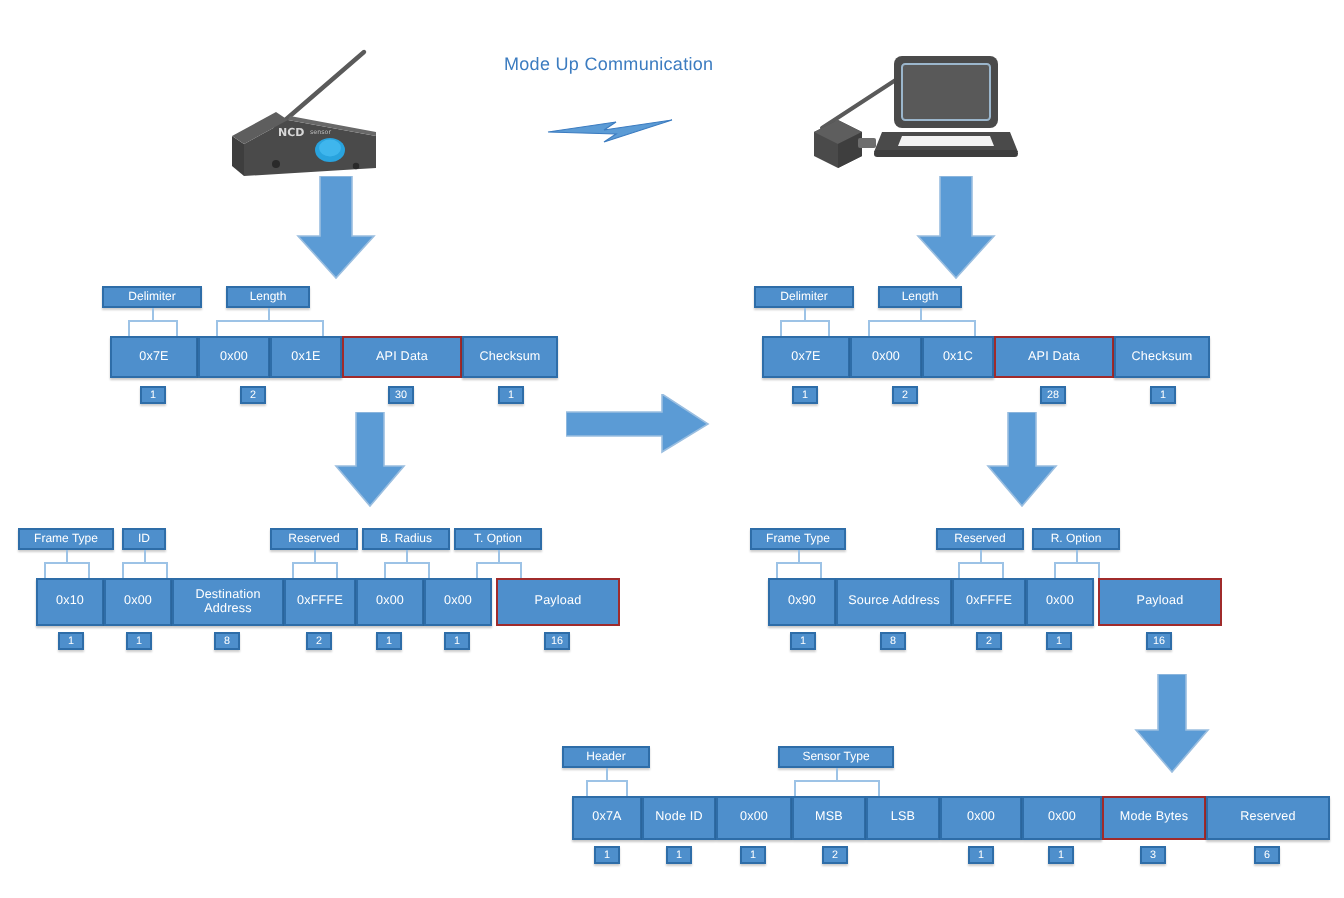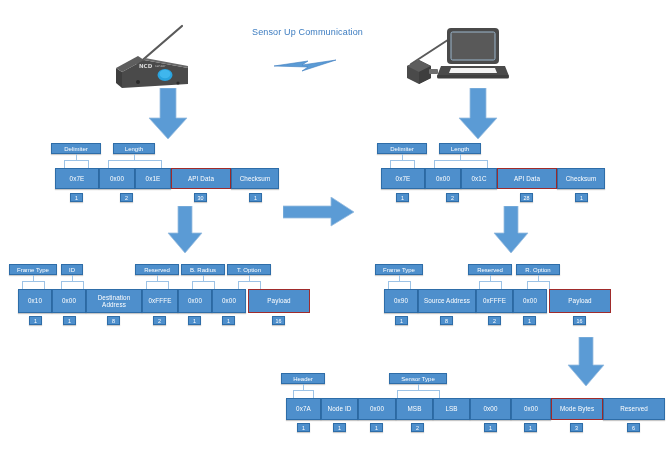--- a/index.html
+++ b/index.html
@@ -70,21 +70,21 @@
   .rarrow{position:absolute;}
 
   
   .dev{position:absolute;}
 </style>
 </head>
 <body>
 
 <div id="canvas">
 
-  <div class="title" style="left:252px;top:27px;">Sensor Up Communication</div>
+  <div class="title" style="left:252px;top:27px;">Mode Up Communication</div>
 
   <div class="dev" style="left:108px;top:22px;">
     <svg width="92" height="72" viewBox="0 0 92 72">
       <line x1="30" y1="42" x2="74" y2="4" stroke="#5A5A5A" stroke-width="2.2" stroke-linecap="round"></line>
       <path d="M8 46 L8 61 L14 66 L14 50 Z" fill="#3E3E3E"></path>
       <path d="M8 46 L30 34 L36 38 L14 50 Z" fill="#5E5E5E"></path>
       <path d="M14 50 L36 38 L80 46 L80 62 L14 66 Z" fill="#4A4A4A"></path>
       <path d="M36 38 L80 46 L80 44 L37 36 Z" fill="#686868"></path>
       <ellipse cx="57" cy="53" rx="7.5" ry="6" fill="#29A3DE"></ellipse>
       <ellipse cx="57" cy="52" rx="5.5" ry="4.2" fill="#3FB6ED"></ellipse>

